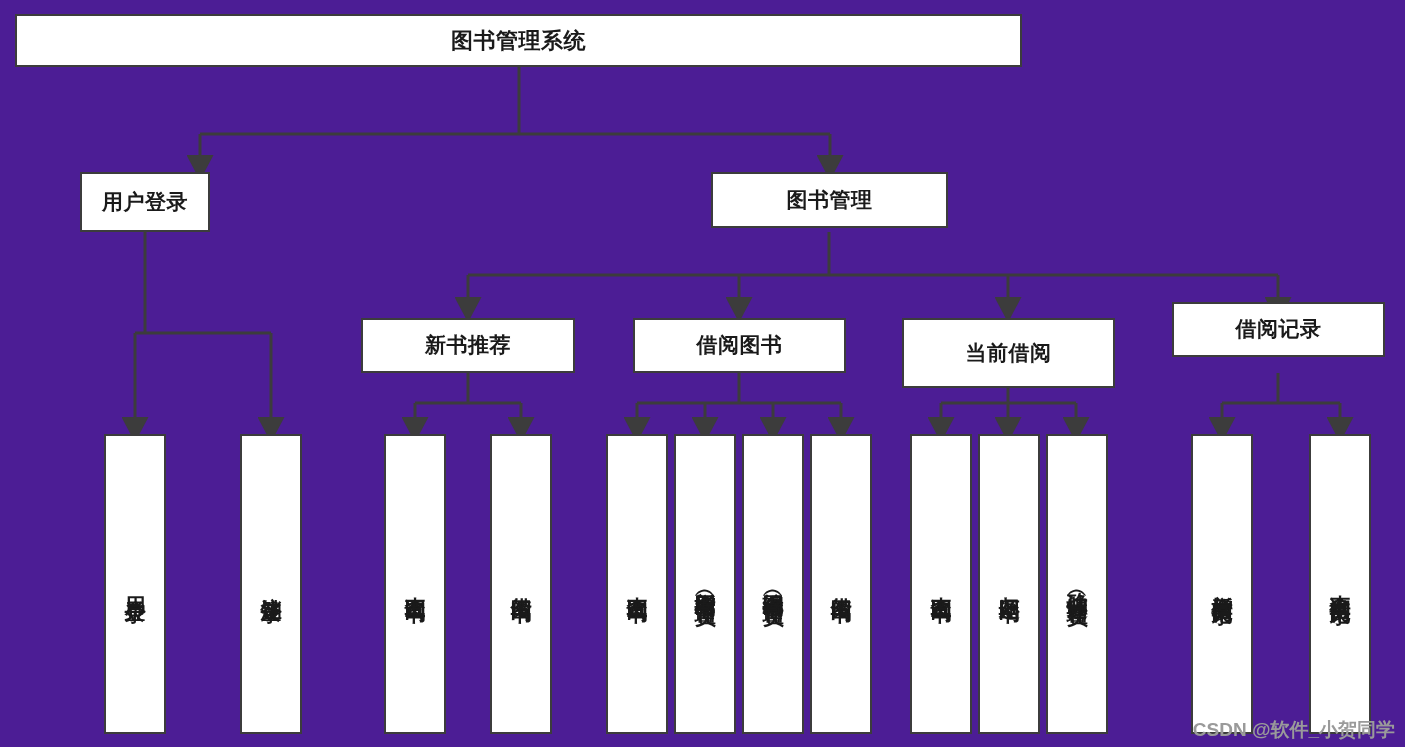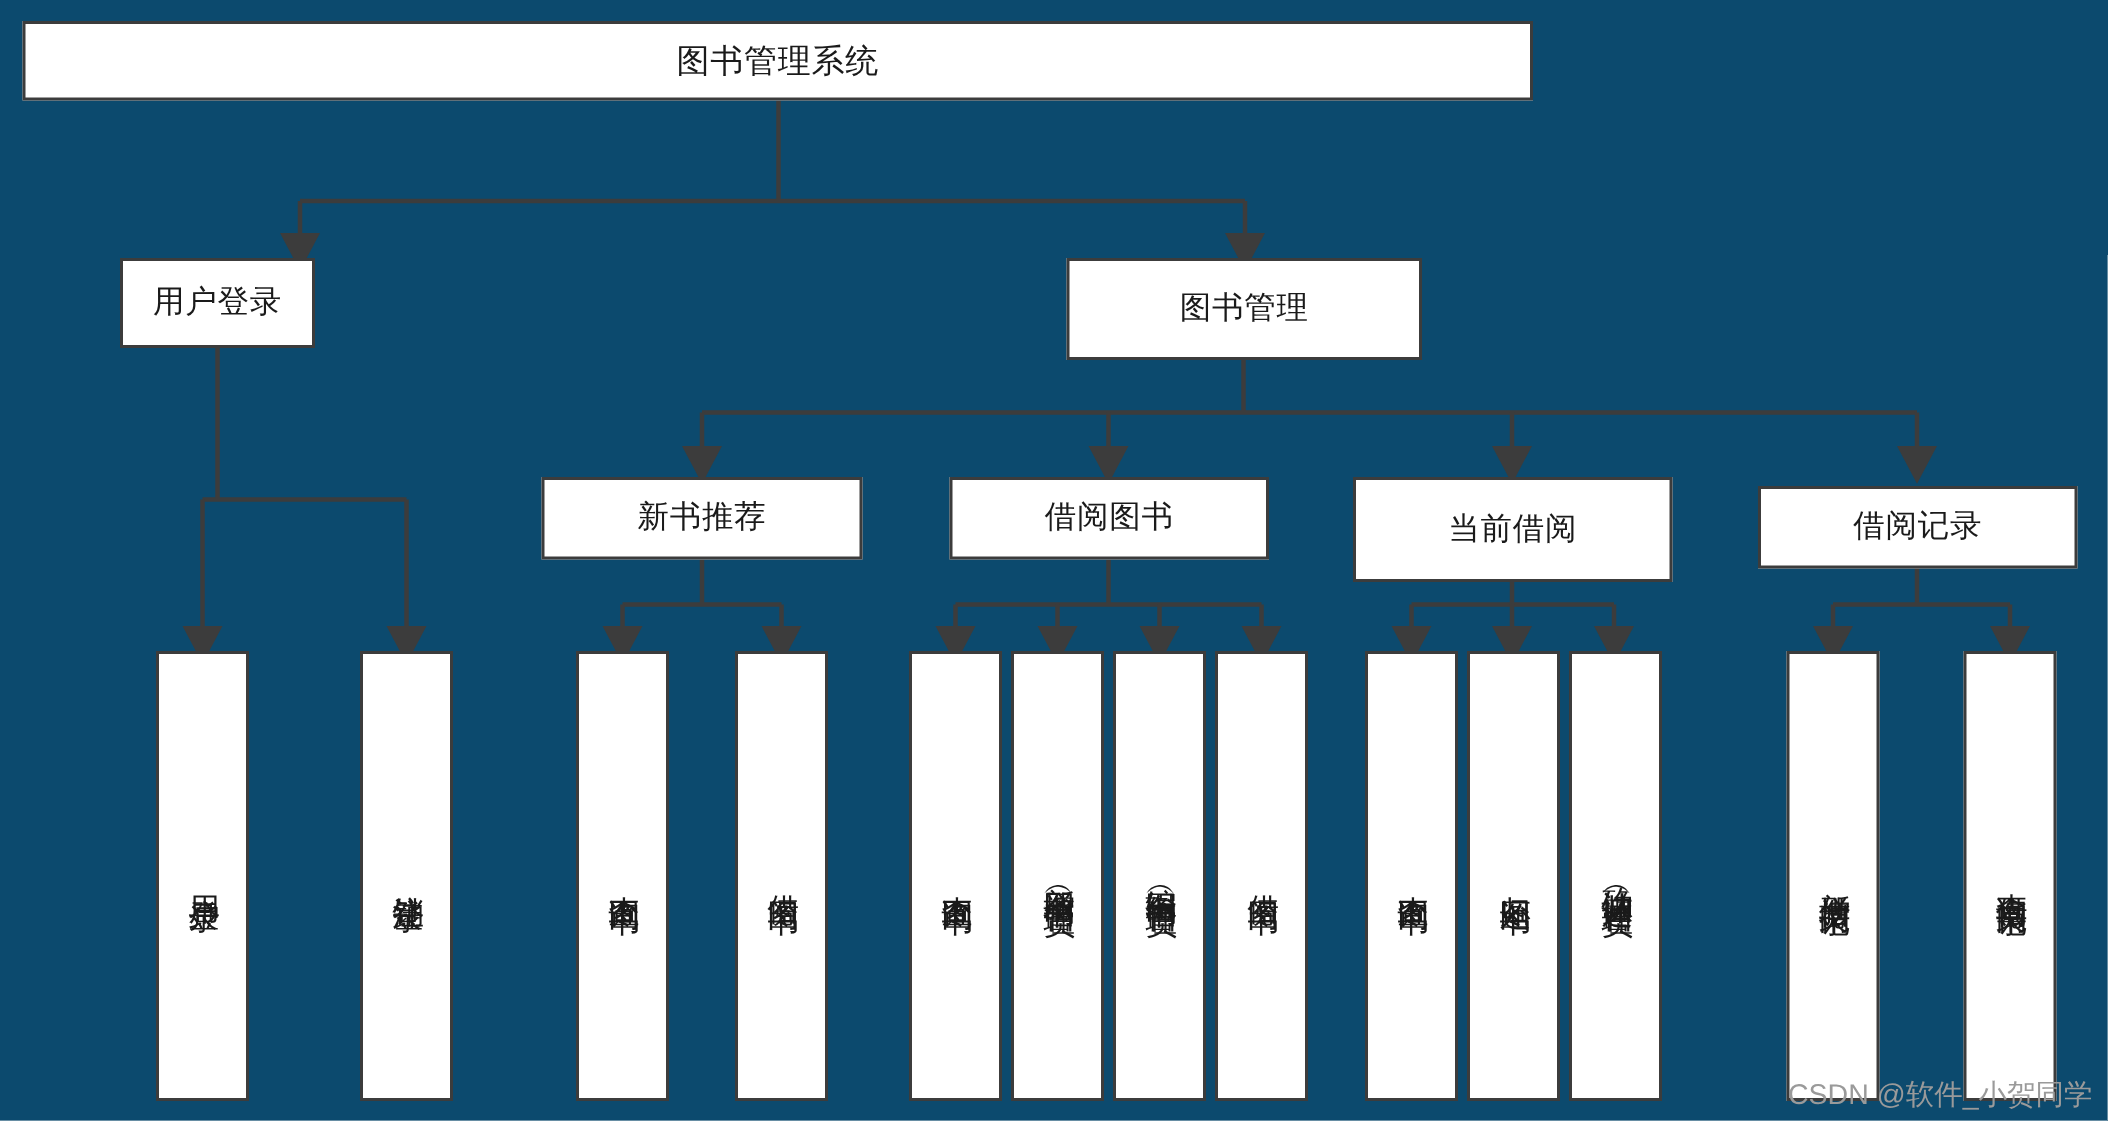--- a/index.html
+++ b/index.html
@@ -10,21 +10,22 @@
   body {
     width: 1405px;
     height: 747px;
     font-family: "Liberation Sans", "DejaVu Sans", sans-serif;
     overflow: hidden;
   }
   #canvas {
     position: relative;
     width: 1405px;
     height: 747px;
-    background: #0c4a6e;
+    background: #4c1d95;
+    font-weight: bold;
   }
   #connectors {
     position: absolute;
     left: 0;
     top: 0;
     width: 1405px;
     height: 747px;
     pointer-events: none;
   }
   .node {
@@ -129,34 +130,34 @@
     </g>
   </svg>
 
   <div class="node root horizontal" style="left:15px; top:14px; width:1007px; height:53px;">
     <span class="node-label">图书管理系统</span>
   </div>
 
   <div class="node horizontal" style="left:80px; top:172px; width:130px; height:60px;">
     <span class="node-label">用户登录</span>
   </div>
-  <div class="node horizontal" style="left:711px; top:172px; width:237px; height:68px;">
+  <div class="node horizontal" style="left:711px; top:172px; width:237px; height:56px;">
     <span class="node-label">图书管理</span>
   </div>
 
   <div class="node horizontal" style="left:361px; top:318px; width:214px; height:55px;">
     <span class="node-label">新书推荐</span>
   </div>
   <div class="node horizontal" style="left:633px; top:318px; width:213px; height:55px;">
     <span class="node-label">借阅图书</span>
   </div>
   <div class="node horizontal" style="left:902px; top:318px; width:213px; height:70px;">
     <span class="node-label">当前借阅</span>
   </div>
-  <div class="node horizontal" style="left:1172px; top:324px; width:213px; height:55px;">
+  <div class="node horizontal" style="left:1172px; top:302px; width:213px; height:55px;">
     <span class="node-label">借阅记录</span>
   </div>
 
   <div class="node vertical" style="left:104px; top:434px; width:62px; height:300px;">
     <span class="node-label">用户登录</span>
   </div>
   <div class="node vertical" style="left:240px; top:434px; width:62px; height:300px;">
     <span class="node-label">注销登录</span>
   </div>
 

